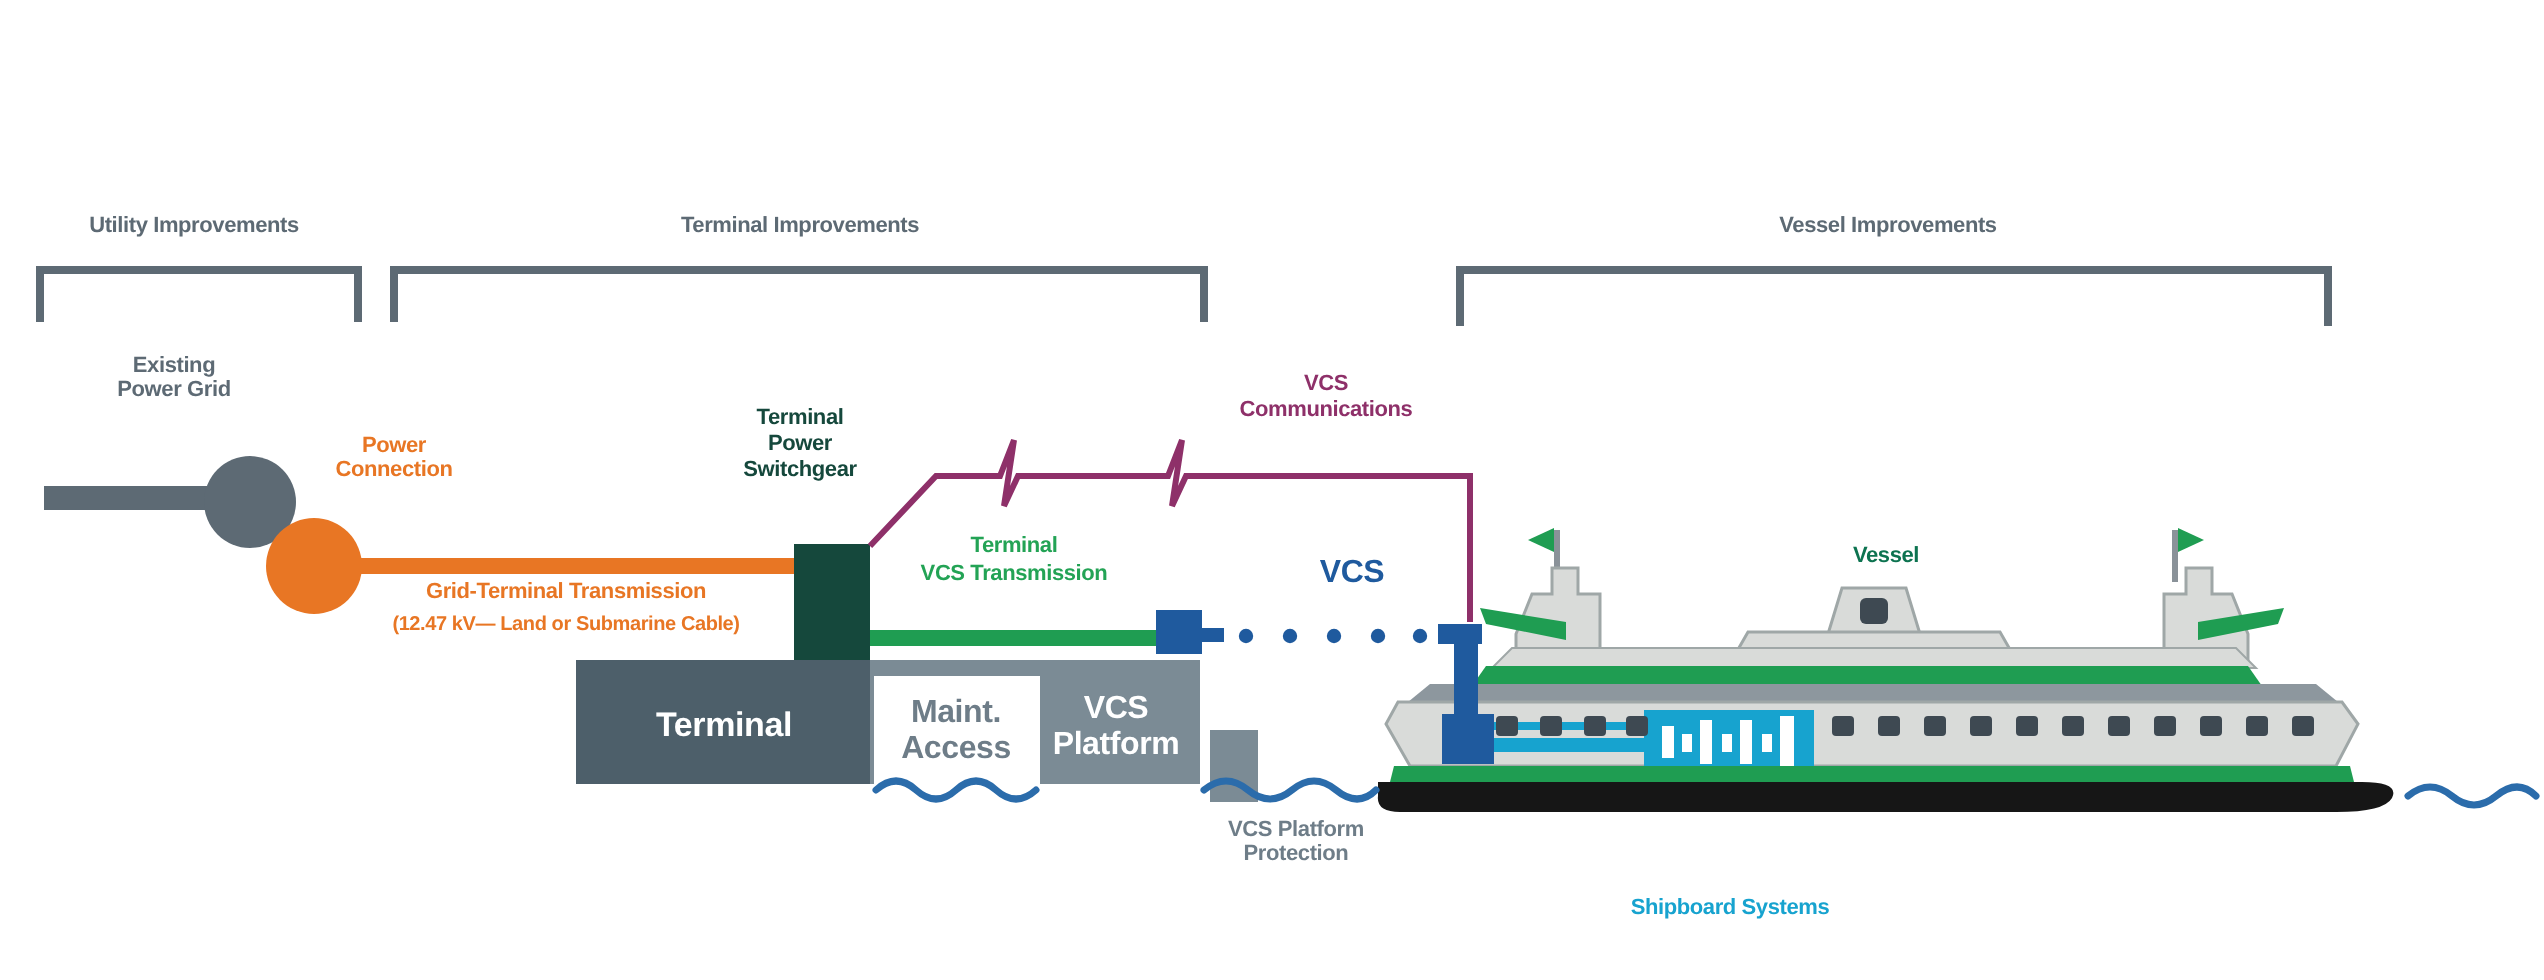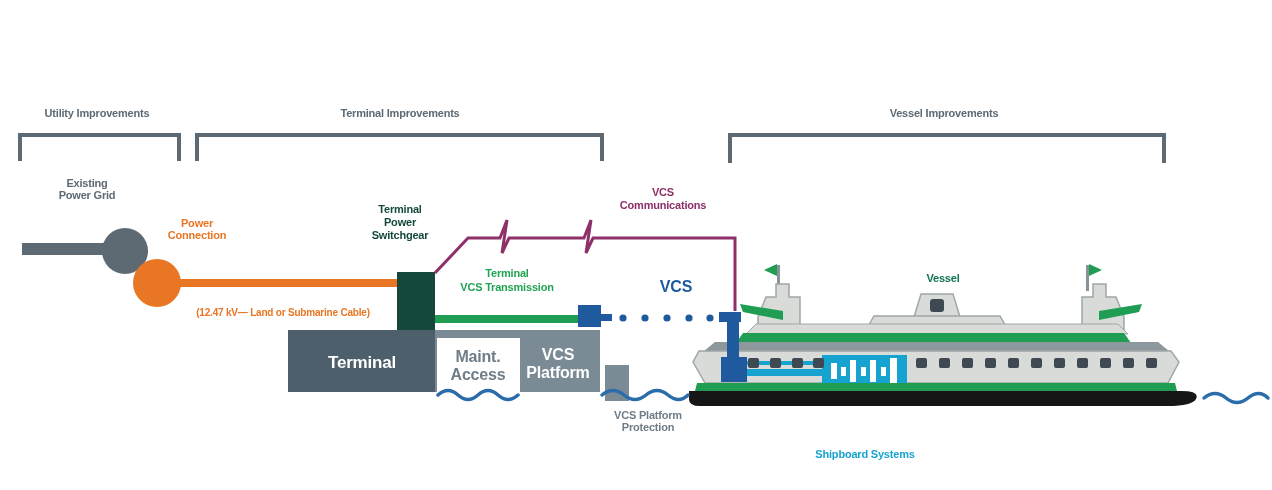--- a/index.html
+++ b/index.html
@@ -105,20 +105,21 @@
 
   <div class="box" style="left:22px;top:243px;width:92px;height:12px;background:var(--slate);"></div>
   <div class="box" style="left:102px;top:228px;width:46px;height:46px;border-radius:50%;background:var(--slate);"></div>
   <div class="box" style="left:133px;top:259px;width:48px;height:48px;border-radius:50%;background:var(--orange);"></div>
   <div class="box" style="left:178px;top:279px;width:221px;height:8px;background:var(--orange);"></div>
 
   <div class="lbl sz15 c-slate" style="left:87px;top:177px;">Existing
 Power Grid</div>
   <div class="lbl sz15 c-orange" style="left:197px;top:217px;">Power
 Connection</div>
+  <div class="lbl sz15 c-orange" style="left:283px;top:290px;">Grid-Terminal Transmission</div>
   <div class="lbl sz11 c-orange" style="left:283px;top:307px;font-weight:700;">(12.47 kV— Land or Submarine Cable)</div>
 
   <div class="box" style="left:397px;top:272px;width:38px;height:60px;background:var(--teal);"></div>
   <div class="box" style="left:288px;top:330px;width:147px;height:62px;background:var(--slate_box);"></div>
   <div class="box" style="left:435px;top:330px;width:165px;height:62px;background:var(--gray_box);"></div>
   <div class="box" style="left:437px;top:338px;width:83px;height:59px;background:#ffffff;"></div>
   <div class="box" style="left:605px;top:365px;width:24px;height:36px;background:var(--gray_box);"></div>
   <div class="box" style="left:435px;top:315px;width:143px;height:8px;background:var(--green);"></div>
   <div class="box" style="left:578px;top:305px;width:23px;height:22px;background:var(--blue);"></div>
   <div class="box" style="left:601px;top:314px;width:11px;height:7px;background:var(--blue);"></div>

